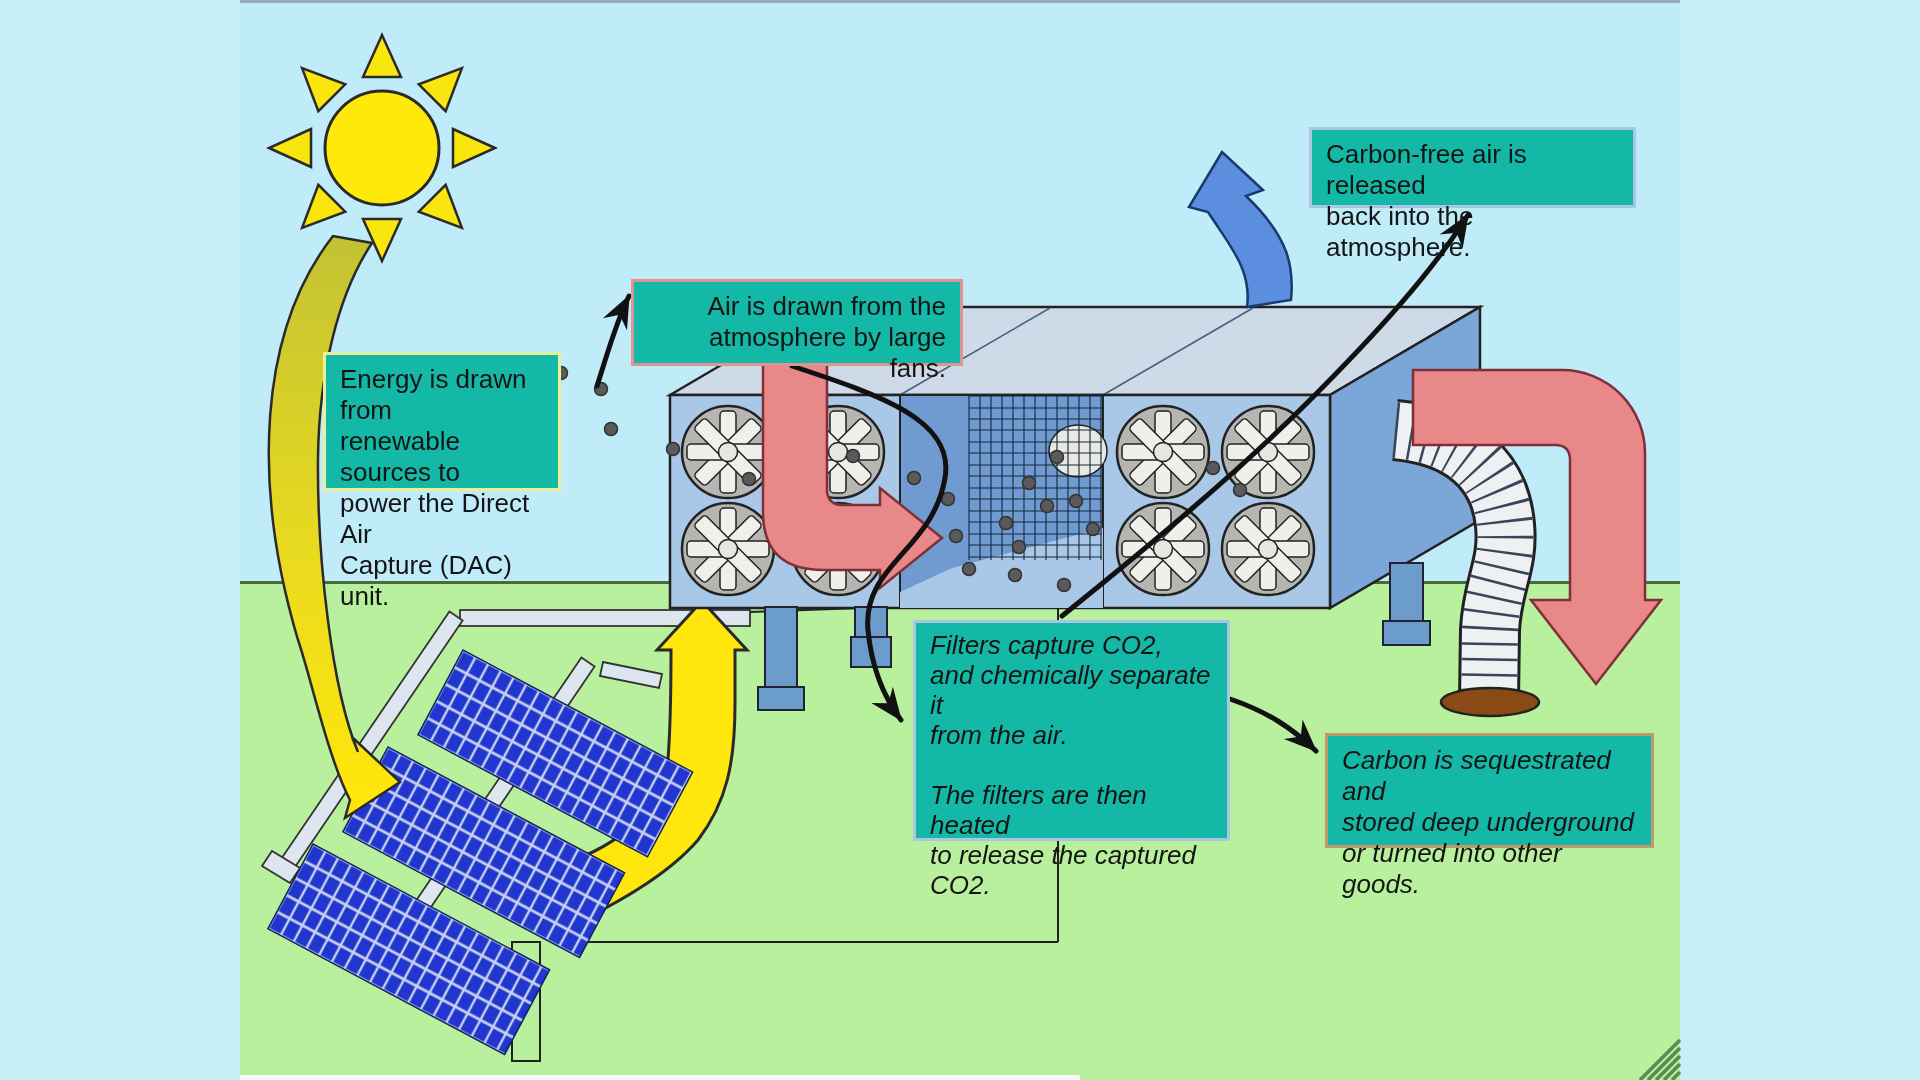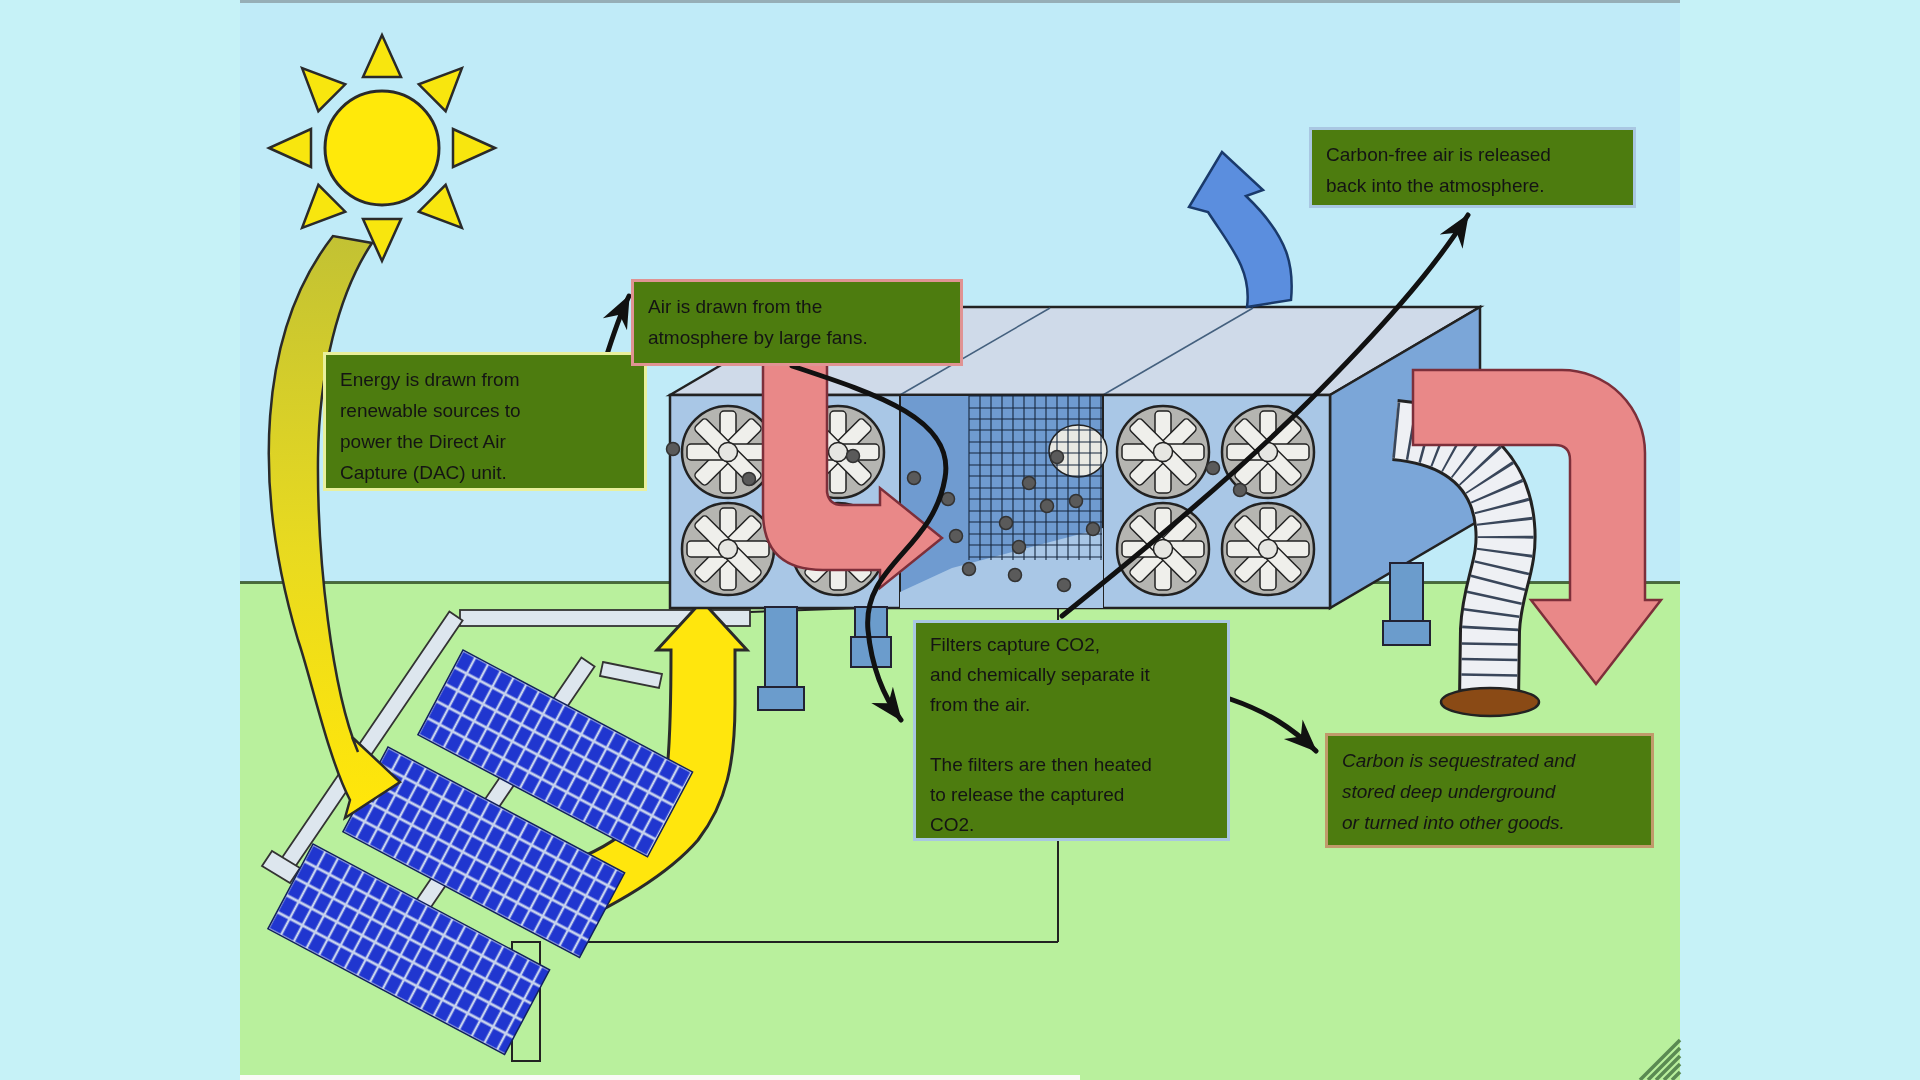--- a/index.html
+++ b/index.html
@@ -1,32 +1,32 @@
 <!DOCTYPE html>
 <html><head>
 <meta charset="utf-8">
 <style>
   html,body{margin:0;padding:0;background:#9adbe8;}
   *{font-family:"Liberation Sans",sans-serif;box-sizing:border-box;}
   #stage{position:relative;width:1920px;height:1080px;overflow:hidden;background:#c6f2f7;}
   #art{position:absolute;left:0;top:0;}
   .cal{
     position:absolute;
-    background:#4d7c0f;
+    background:#14b8a6;
     border:3px solid #999;
     color:#141414;
-    font-size:19px;
+    font-size:26px;
     line-height:31px;
     white-space:pre-line;
     padding:9px 14px;
   }
-  #cal-energy{left:323px;top:352px;width:324px;height:139px;border-color:#e9f09c;}
-  #cal-air{left:631px;top:279px;width:332px;height:87px;border-color:#e09393;}
+  #cal-energy{left:323px;top:352px;width:238px;height:139px;border-color:#e9f09c;}
+  #cal-air{left:631px;top:279px;width:332px;height:87px;border-color:#e09393;text-align:right;}
   #cal-cleanair{left:1309px;top:127px;width:327px;height:81px;border-color:#a9c7e2;}
-  #cal-filters{left:913px;top:620px;width:317px;height:221px;border-color:#a9c7e2;line-height:30px;padding-top:7px;}
+  #cal-filters{left:913px;top:620px;width:317px;height:221px;border-color:#a9c7e2;line-height:30px;padding-top:7px;font-style:italic;}
   #cal-carbon{left:1325px;top:733px;width:329px;height:115px;border-color:#c19a6b;font-style:italic;}
 </style>
 </head>
 <body>
 
 <div id="stage">
 <svg id="art" width="1920" height="1080" viewBox="0 0 1920 1080">
   <defs>
     <linearGradient id="sunArrowGrad" x1="0" y1="240" x2="0" y2="800" gradientUnits="userSpaceOnUse">
       <stop offset="0" stop-color="#c3c233"></stop>

